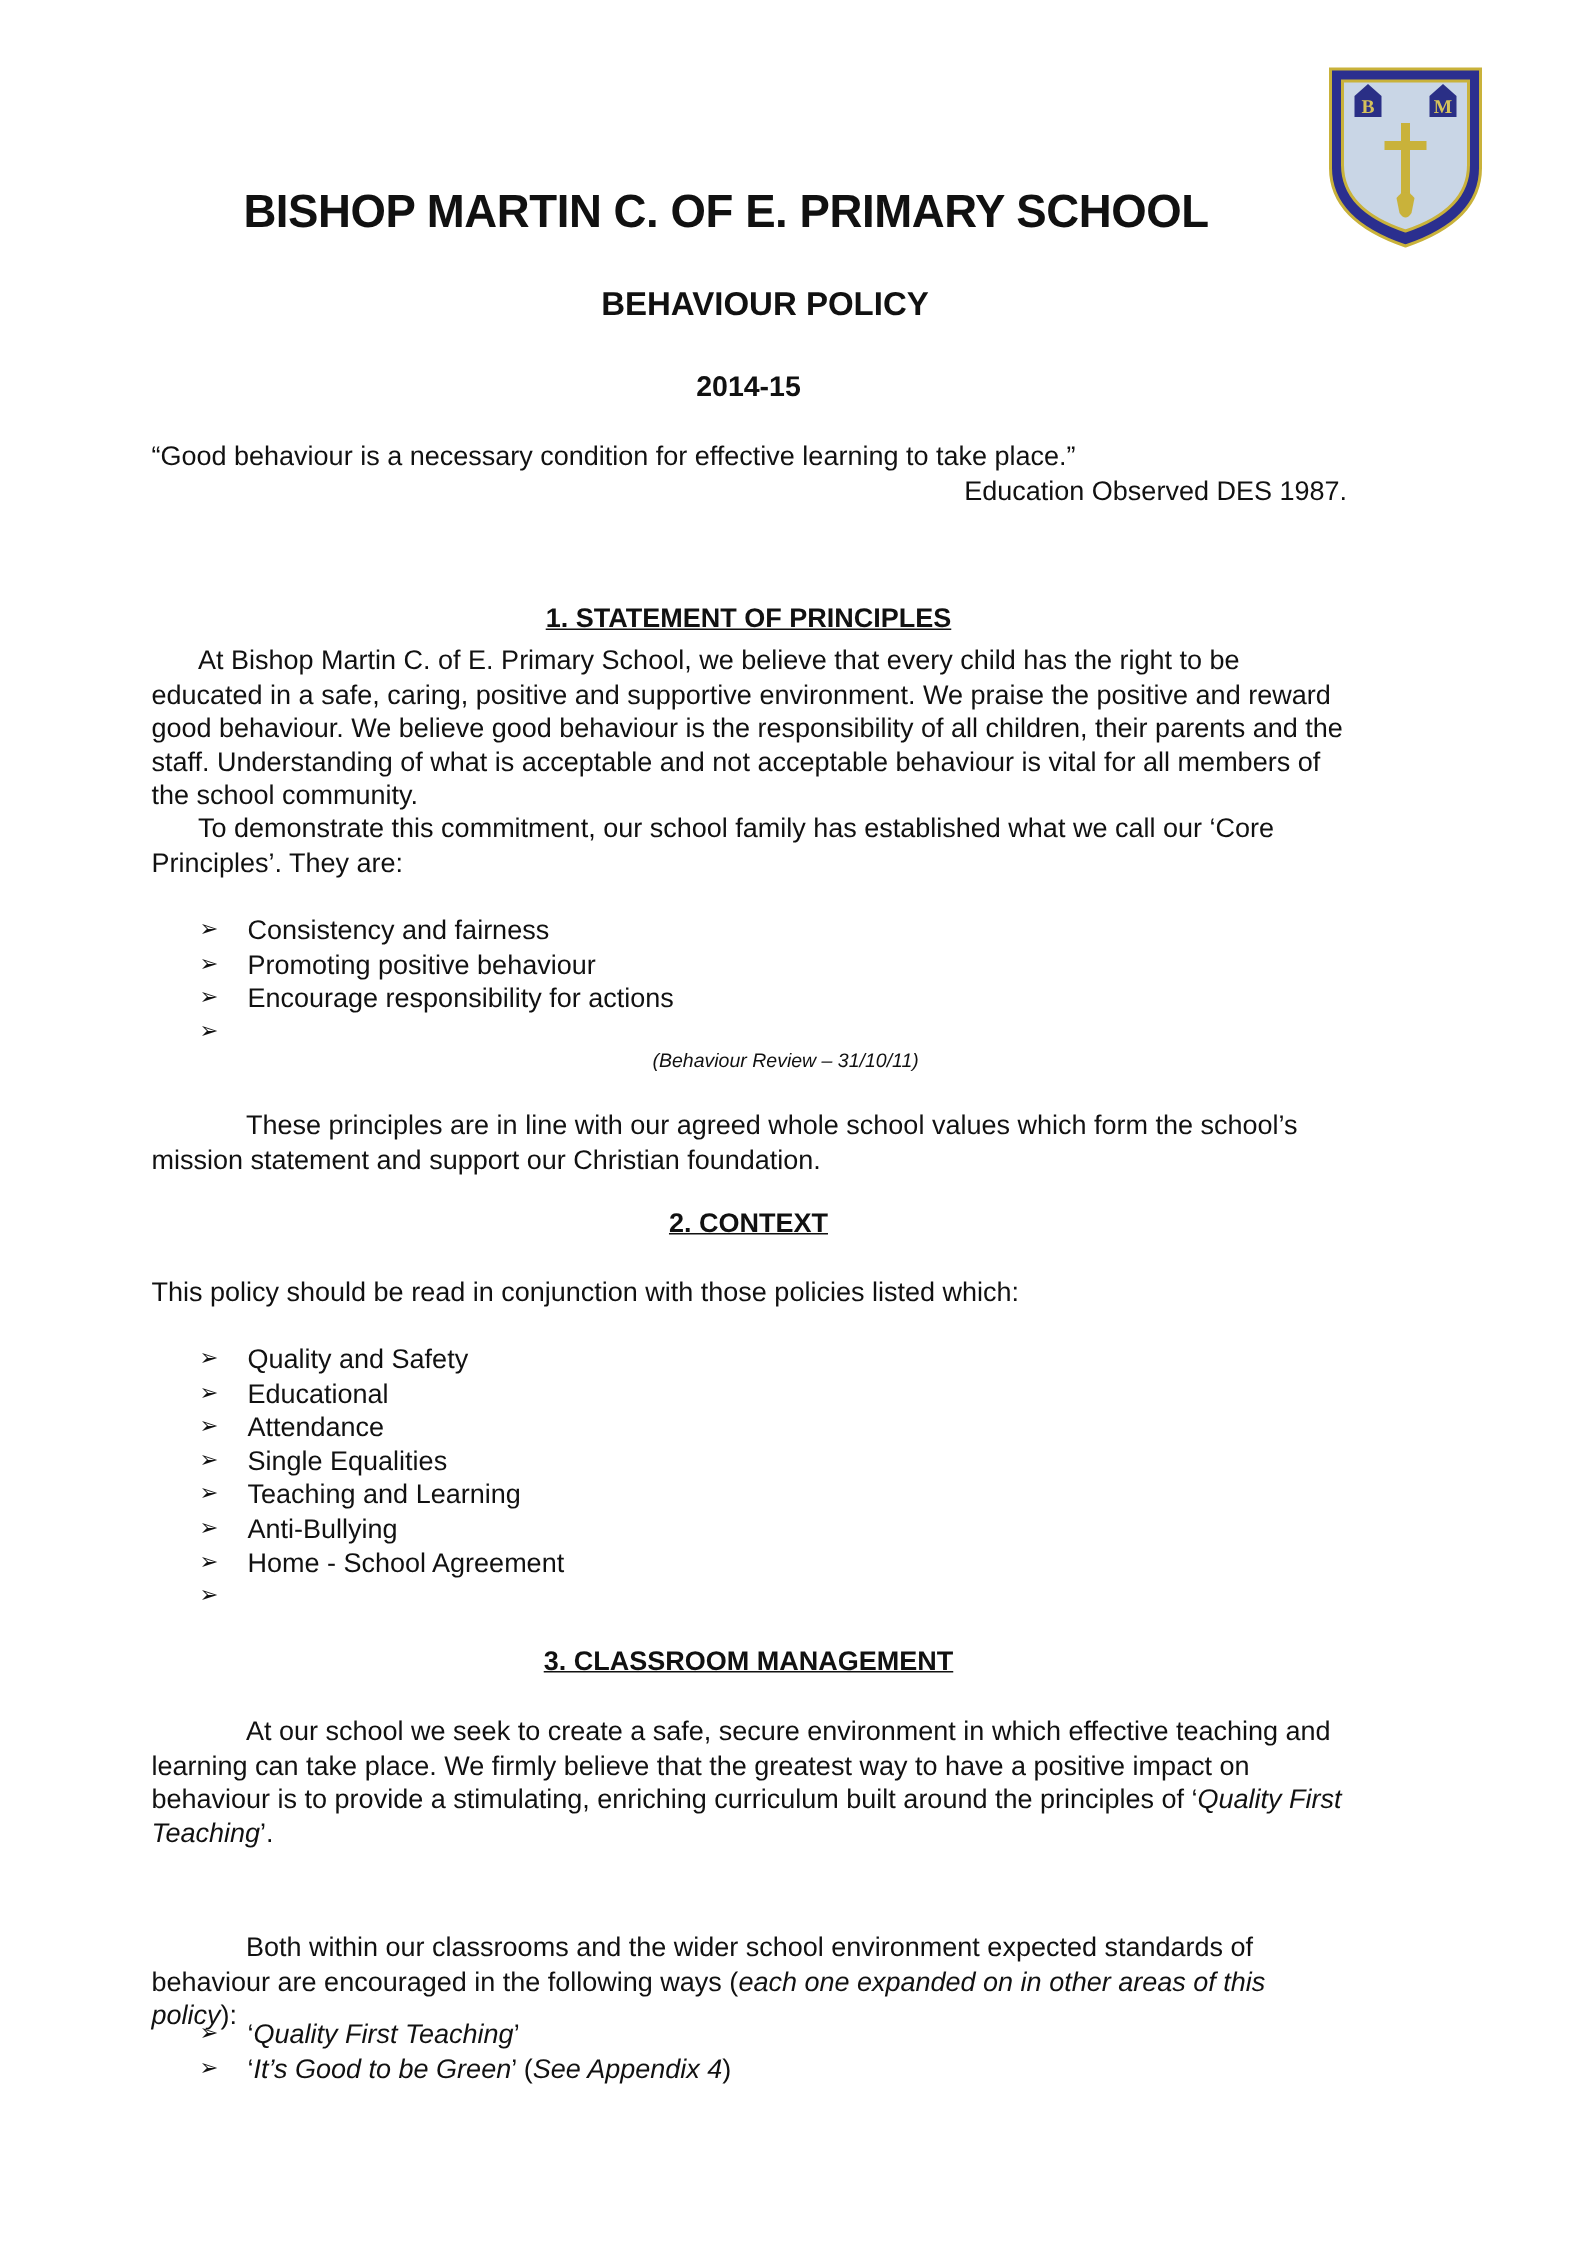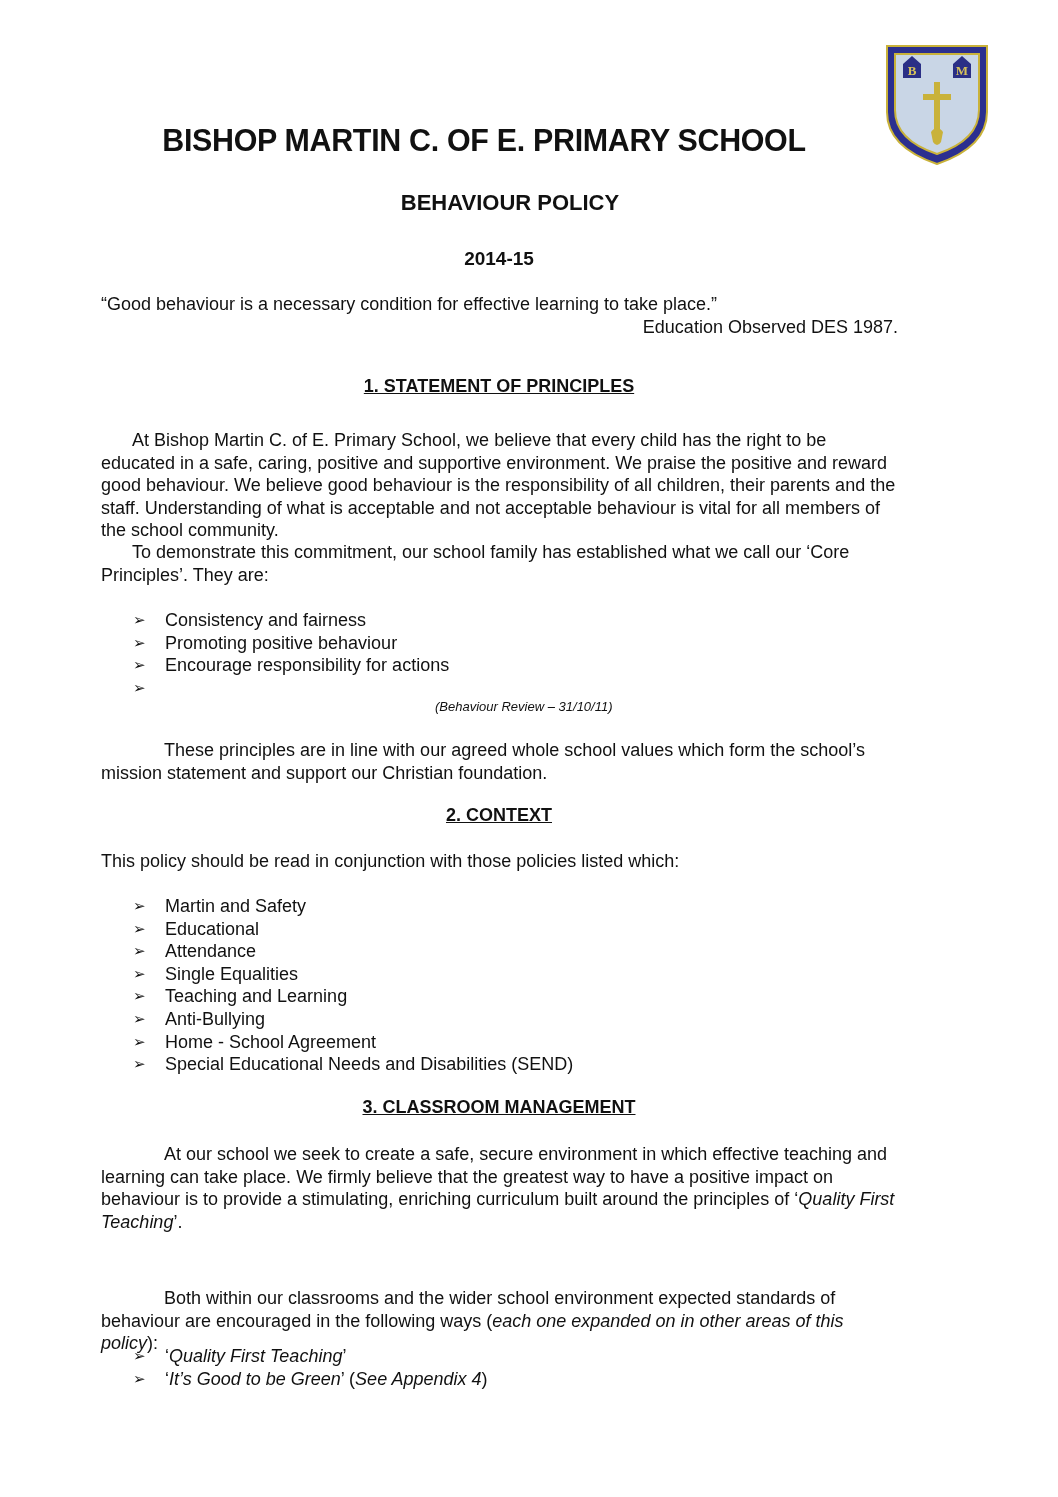--- a/index.html
+++ b/index.html
@@ -56,44 +56,44 @@
   </svg>
 </div>
 
 <div class="abs title">BISHOP MARTIN C. OF E. PRIMARY SCHOOL</div>
 <div class="abs subtitle">BEHAVIOUR POLICY</div>
 <div class="abs year">2014-15</div>
 
 <div class="abs quote">“Good behaviour is a necessary condition for effective learning to take place.”</div>
 <div class="abs quote-src">Education Observed DES 1987.</div>
 
-<div class="abs heading" style="top:376px;">1. STATEMENT OF PRINCIPLES</div>
+<div class="abs heading" style="top:402px;">1. STATEMENT OF PRINCIPLES</div>
 <div class="abs para indent1" style="top:429px;">At Bishop Martin C. of E. Primary School, we believe that every child has the right to be educated in a safe, caring, positive and supportive environment.  We praise the positive and reward good behaviour.  We believe good behaviour is the responsibility of all children, their parents and the staff.  Understanding of what is acceptable and not acceptable behaviour is vital for all members of the school community.</div>
 <div class="abs para indent1" style="top:541px;">To demonstrate this commitment, our school family has established what we call our ‘Core Principles’.  They are:</div>
 
 <ul class="abs list" style="top:609px;">
   <li><span class="bullet">➢</span><span>Consistency and fairness</span></li>
   <li><span class="bullet">➢</span><span>Promoting positive behaviour</span></li>
   <li><span class="bullet">➢</span><span>Encourage responsibility for actions</span></li>
   <li><span class="bullet">➢</span></li>
 </ul>
 <div class="abs review">(Behaviour Review – 31/10/11)</div>
 <div class="abs para indent2" style="top:739px;">These principles are in line with our agreed whole school values which form the school’s mission statement and support our Christian foundation.</div>
 
 <div class="abs heading" style="top:805px;">2. CONTEXT</div>
 <div class="abs para" style="top:850px;">This policy should be read in conjunction with those policies listed which:</div>
 <ul class="abs list" style="top:895px;">
-  <li><span class="bullet">➢</span><span>Martin and Safety</span></li>
+  <li><span class="bullet">➢</span><span>Quality and Safety</span></li>
   <li><span class="bullet">➢</span><span>Educational</span></li>
   <li><span class="bullet">➢</span><span>Attendance</span></li>
   <li><span class="bullet">➢</span><span>Single Equalities</span></li>
   <li><span class="bullet">➢</span><span>Teaching and Learning</span></li>
   <li><span class="bullet">➢</span><span>Anti-Bullying</span></li>
   <li><span class="bullet">➢</span><span>Home - School Agreement</span></li>
-  <li><span class="bullet">➢</span><span>Special Educational Needs and Disabilities (SEND)</span></li>
+  <li><span class="bullet">➢</span></li>
 </ul>
 
 <div class="abs heading" style="top:1097px;">3. CLASSROOM MANAGEMENT</div>
 <div class="abs para indent2" style="top:1143px;"><span>At our school we seek to create a safe, secure environment in which effective teaching and learning can take place.  We firmly believe that the greatest way to have a positive impact on behaviour is to provide a stimulating, enriching curriculum built around the principles of ‘</span><i>Quality First Teaching</i><span>’.</span></div>
 <div class="abs para indent2" style="top:1255px;margin-top:32px;"><span>Both within our classrooms and the wider school environment expected standards of behaviour are encouraged in the following ways (</span><i>each one expanded on in other areas of this policy</i><span>):</span></div>
 <ul class="abs list" style="top:1345px;">
   <li><span class="bullet">➢</span><span>‘</span><i>Quality First Teaching</i><span>’</span></li>
   <li><span class="bullet">➢</span><span>‘</span><i>It’s Good to be Green</i><span>’ (</span><i>See Appendix 4</i><span>)</span></li>
 </ul>
 

